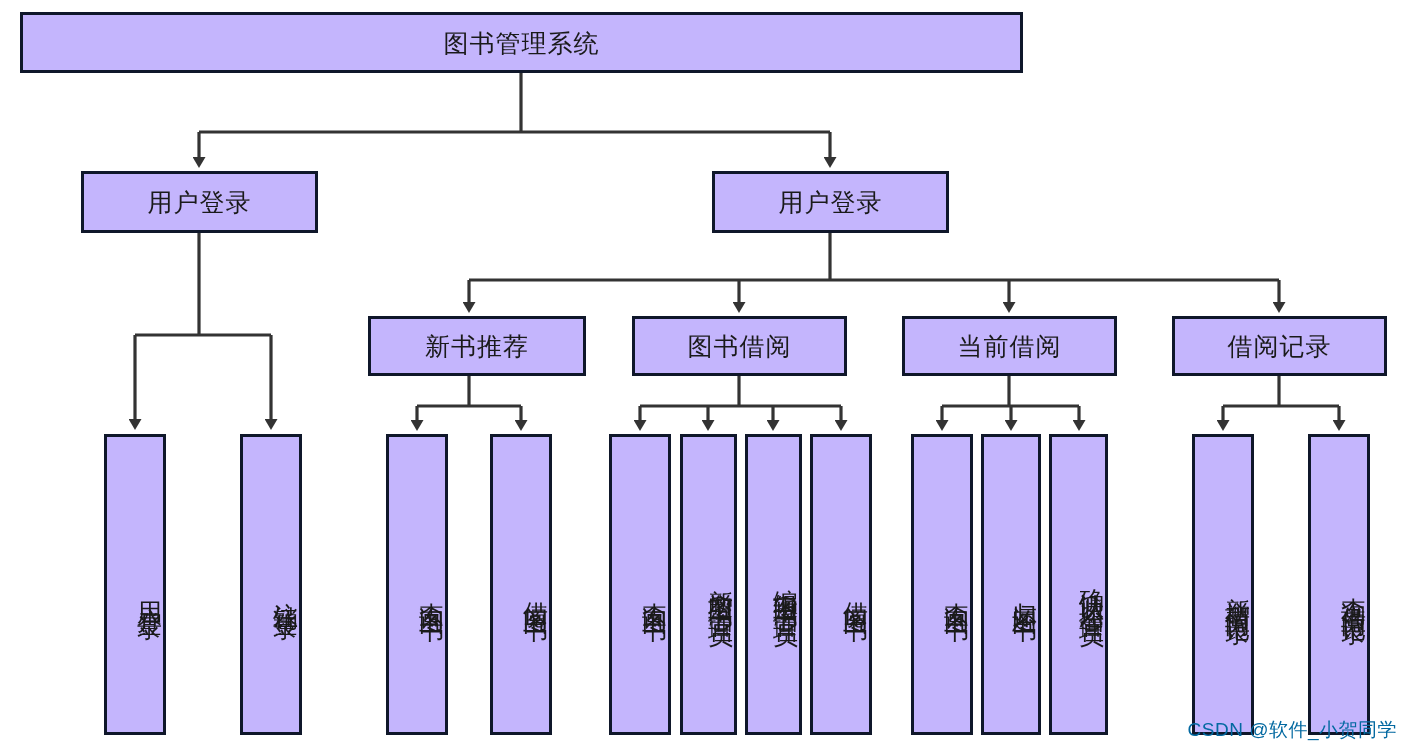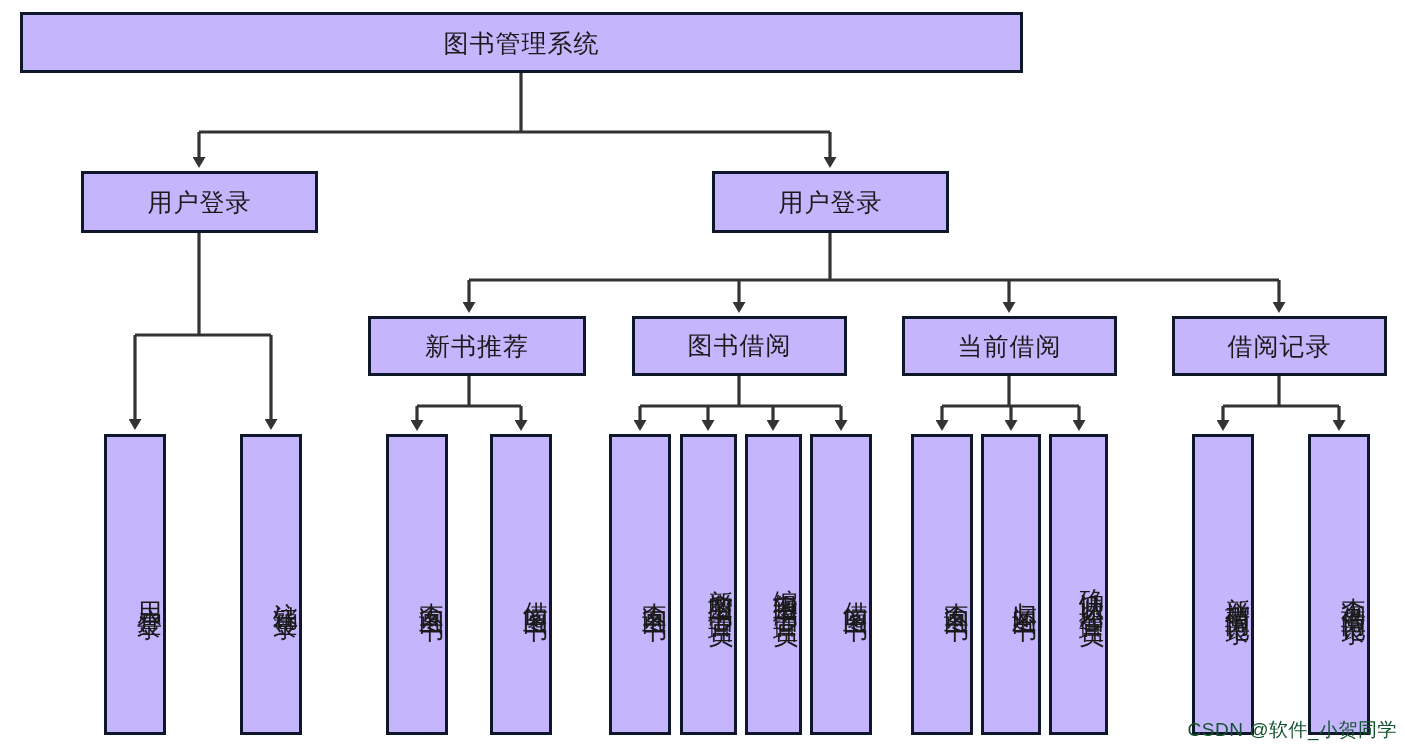--- a/index.html
+++ b/index.html
@@ -52,21 +52,21 @@
   }
   .node-label {
     display: block;
     white-space: nowrap;
   }
   #watermark {
     position: absolute;
     right: 8px;
     bottom: 4px;
     font-size: 19px;
-    color: #14532d;
+    color: #0369a1;
     letter-spacing: 0.5px;
     white-space: nowrap;
   }
 </style>
 </head>
 <body>
 
 <div id="canvas">
 
   <svg id="wires" viewBox="0 0 1405 747">
@@ -126,21 +126,21 @@
   <div class="node horiz" style="left:81px; top:171px; width:237px; height:62px;">
     <span class="node-label">用户登录</span>
   </div>
   <div class="node horiz" style="left:712px; top:171px; width:237px; height:62px;">
     <span class="node-label">用户登录</span>
   </div>
 
   <div class="node horiz" style="left:360px; top:316px; width:218px; height:60px;margin-left:8px;">
     <span class="node-label">新书推荐</span>
   </div>
-  <div class="node horiz" style="left:632px; top:316px; width:215px; height:60px;font-family:Liberation Serif, serif;">
+  <div class="node horiz" style="left:632px; top:316px; width:215px; height:60px;">
     <span class="node-label">图书借阅</span>
   </div>
   <div class="node horiz" style="left:1172px; top:316px; width:215px; height:60px;">
     <span class="node-label">借阅记录</span>
   </div>
   <div class="node horiz" style="left:902px; top:316px; width:215px; height:60px;">
     <span class="node-label">当前借阅</span>
   </div>
 
   <div class="node vert" style="left:104px; top:434px; width:62px; height:301px;">

